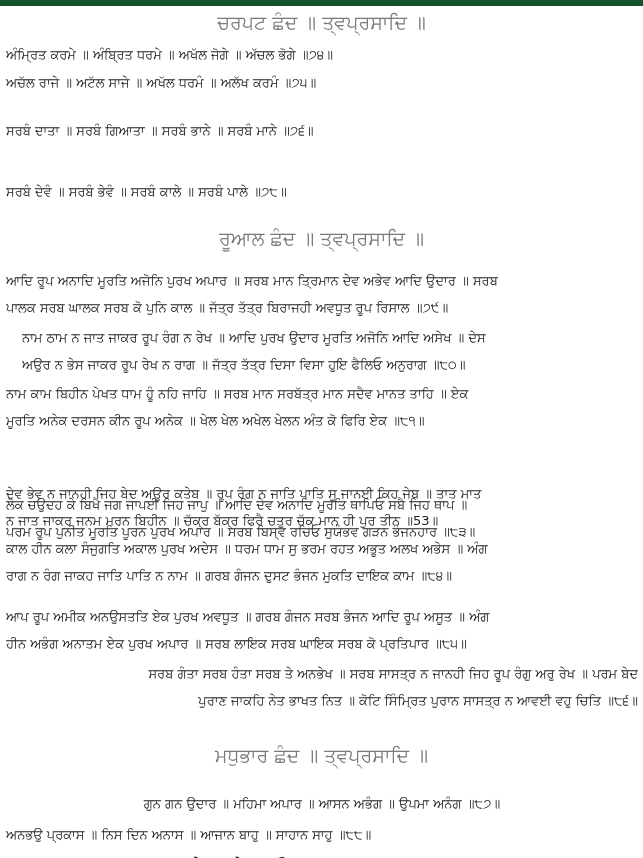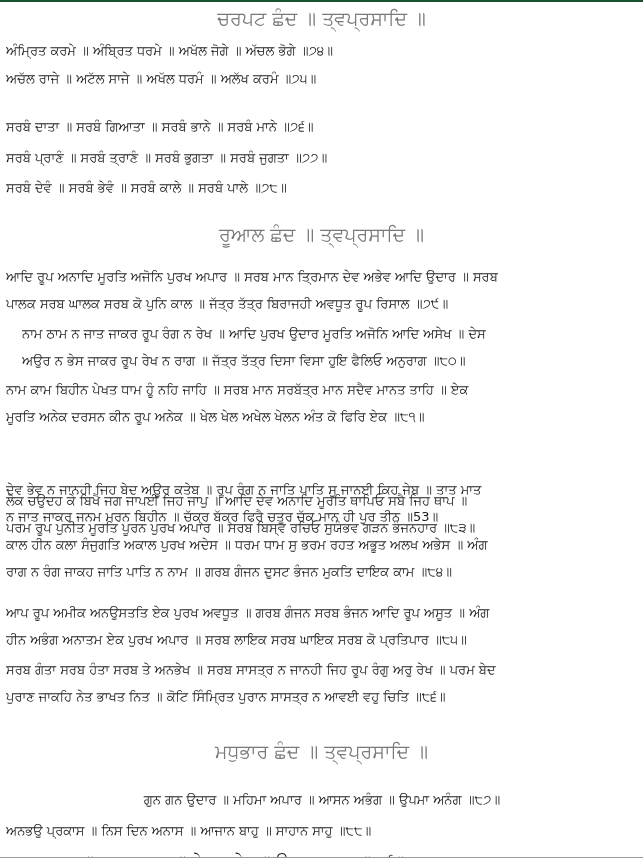--- a/index.html
+++ b/index.html
@@ -13,21 +13,21 @@
       overflow: hidden;
       position: relative;
       font-family: "DejaVu Sans", "Liberation Sans", sans-serif;
       color: #1a1a1a;
     }
     .page {
       position: absolute;
       left: 0; top: 0;
       width: 643px;
       height: 858px;
-      border-top: 2px solid #14532d;
+      border-top: 6px solid #14532d;
       box-sizing: border-box;
       overflow: hidden;
     }
     .bottom-border {
       position: absolute;
       left: 0;
       top: 855px;
       width: 643px;
       height: 3px;
       background: #9a9a9a;
@@ -76,23 +76,20 @@
 
   <div class="verse" style="top:35px;">
     <span class="line">ਅੰਮ੍ਰਿਤ ਕਰਮੇ ॥ ਅੰਬ੍ਰਿਤ ਧਰਮੇ ॥ ਅਖੱਲ ਜੋਗੇ ॥ ਅੱਚਲ ਭੋਗੇ ॥੭੪॥</span>
   </div>
   <div class="verse" style="top:63px;">
     <span class="line">ਅਚੱਲ ਰਾਜੇ ॥ ਅਟੱਲ ਸਾਜੇ ॥ ਅਖੱਲ ਧਰਮੰ ॥ ਅਲੱਖ ਕਰਮੰ ॥੭੫॥</span>
   </div>
   <div class="verse" style="top:111px;">
     <span class="line">ਸਰਬੰ ਦਾਤਾ ॥ ਸਰਬੰ ਗਿਆਤਾ ॥ ਸਰਬੰ ਭਾਨੇ ॥ ਸਰਬੰ ਮਾਨੇ ॥੭੬॥</span>
   </div>
-  <div class="verse" style="top:142px;">
-    <span class="line">ਸਰਬੰ ਪ੍ਰਾਣੰ ॥ ਸਰਬੰ ਤ੍ਰਾਣੰ ॥ ਸਰਬੰ ਭੁਗਤਾ ॥ ਸਰਬੰ ਜੁਗਤਾ ॥੭੭॥</span>
-  </div>
   <div class="verse" style="top:172px;">
     <span class="line">ਸਰਬੰ ਦੇਵੰ ॥ ਸਰਬੰ ਭੇਵੰ ॥ ਸਰਬੰ ਕਾਲੇ ॥ ਸਰਬੰ ਪਾਲੇ ॥੭੮॥</span>
   </div>
 
   <div class="heading" style="top:220px;text-align:center;">ਰੂਆਲ ਛੰਦ ॥ ਤ੍ਵਪ੍ਰਸਾਦਿ ॥</div>
 
   <div class="verse" style="top:261px;">
     <span class="line">ਆਦਿ ਰੂਪ ਅਨਾਦਿ ਮੂਰਤਿ ਅਜੋਨਿ ਪੁਰਖ ਅਪਾਰ ॥ ਸਰਬ ਮਾਨ ਤ੍ਰਿਮਾਨ ਦੇਵ ਅਭੇਵ ਆਦਿ ਉਦਾਰ ॥ ਸਰਬ</span>
     <span class="line">ਪਾਲਕ ਸਰਬ ਘਾਲਕ ਸਰਬ ਕੋ ਪੁਨਿ ਕਾਲ ॥ ਜੱਤ੍ਰ ਤੱਤ੍ਰ ਬਿਰਾਜਹੀ ਅਵਧੂਤ ਰੂਪ ਰਿਸਾਲ ॥੭੯॥</span>
   </div>
@@ -113,21 +110,21 @@
     <span class="line">ਪਰਮ ਰੂਪ ਪੁਨੀਤ ਮੂਰਤਿ ਪੂਰਨ ਪੁਰਖ ਅਪਾਰ ॥ ਸਰਬ ਬਿਸ੍ਵ ਰਚਿਓ ਸੁਯੰਭਵ ਗੜਨ ਭੰਜਨਹਾਰ ॥੮੩॥</span>
   </div>
   <div class="verse" style="top:529px;">
     <span class="line">ਕਾਲ ਹੀਨ ਕਲਾ ਸੰਜੁਗਤਿ ਅਕਾਲ ਪੁਰਖ ਅਦੇਸ ॥ ਧਰਮ ਧਾਮ ਸੁ ਭਰਮ ਰਹਤ ਅਭੂਤ ਅਲਖ ਅਭੇਸ ॥ ਅੰਗ</span>
     <span class="line">ਰਾਗ ਨ ਰੰਗ ਜਾਕਹ ਜਾਤਿ ਪਾਤਿ ਨ ਨਾਮ ॥ ਗਰਬ ਗੰਜਨ ਦੁਸਟ ਭੰਜਨ ਮੁਕਤਿ ਦਾਇਕ ਕਾਮ ॥੮੪॥</span>
   </div>
   <div class="verse" style="top:597px;">
     <span class="line">ਆਪ ਰੂਪ ਅਮੀਕ ਅਨਉਸਤਤਿ ਏਕ ਪੁਰਖ ਅਵਧੂਤ ॥ ਗਰਬ ਗੰਜਨ ਸਰਬ ਭੰਜਨ ਆਦਿ ਰੂਪ ਅਸੂਤ ॥ ਅੰਗ</span>
     <span class="line">ਹੀਨ ਅਭੰਗ ਅਨਾਤਮ ਏਕ ਪੁਰਖ ਅਪਾਰ ॥ ਸਰਬ ਲਾਇਕ ਸਰਬ ਘਾਇਕ ਸਰਬ ਕੋ ਪ੍ਰਤਿਪਾਰ ॥੮੫॥</span>
   </div>
-  <div class="verse" style="top:654px;">
+  <div class="verse" style="top:654px;text-align:right;">
     <span class="line">ਸਰਬ ਗੰਤਾ ਸਰਬ ਹੰਤਾ ਸਰਬ ਤੇ ਅਨਭੇਖ ॥ ਸਰਬ ਸਾਸਤ੍ਰ ਨ ਜਾਨਹੀ ਜਿਹ ਰੂਪ ਰੰਗੁ ਅਰੁ ਰੇਖ ॥ ਪਰਮ ਬੇਦ</span>
     <span class="line">ਪੁਰਾਣ ਜਾਕਹਿ ਨੇਤ ਭਾਖਤ ਨਿਤ ॥ ਕੋਟਿ ਸਿੰਮ੍ਰਿਤ ਪੁਰਾਨ ਸਾਸਤ੍ਰ ਨ ਆਵਈ ਵਹੁ ਚਿਤਿ ॥੮੬॥</span>
   </div>
 
   <div class="heading" style="top:737px;">ਮਧੁਭਾਰ ਛੰਦ ॥ ਤ੍ਵਪ੍ਰਸਾਦਿ ॥</div>
 
   <div class="verse" style="top:784px;text-align:center;">
     <span class="line">ਗੁਨ ਗਨ ਉਦਾਰ ॥ ਮਹਿਮਾ ਅਪਾਰ ॥ ਆਸਨ ਅਭੰਗ ॥ ਉਪਮਾ ਅਨੰਗ ॥੮੭॥</span>
   </div>
   <div class="verse" style="top:815px;">

